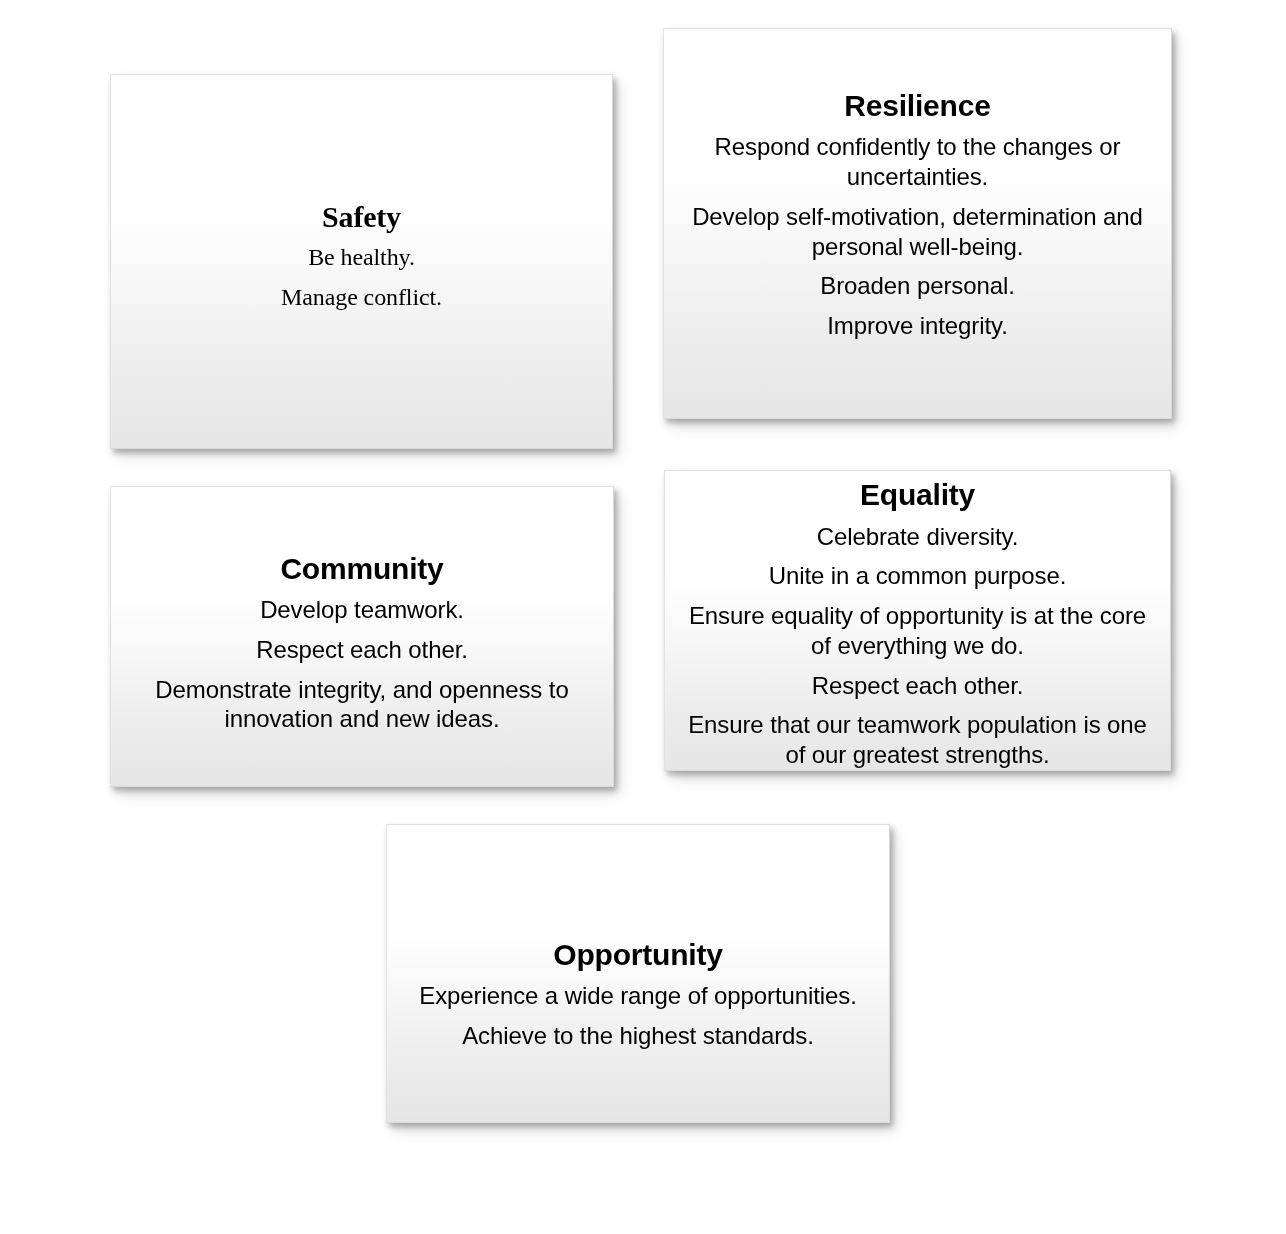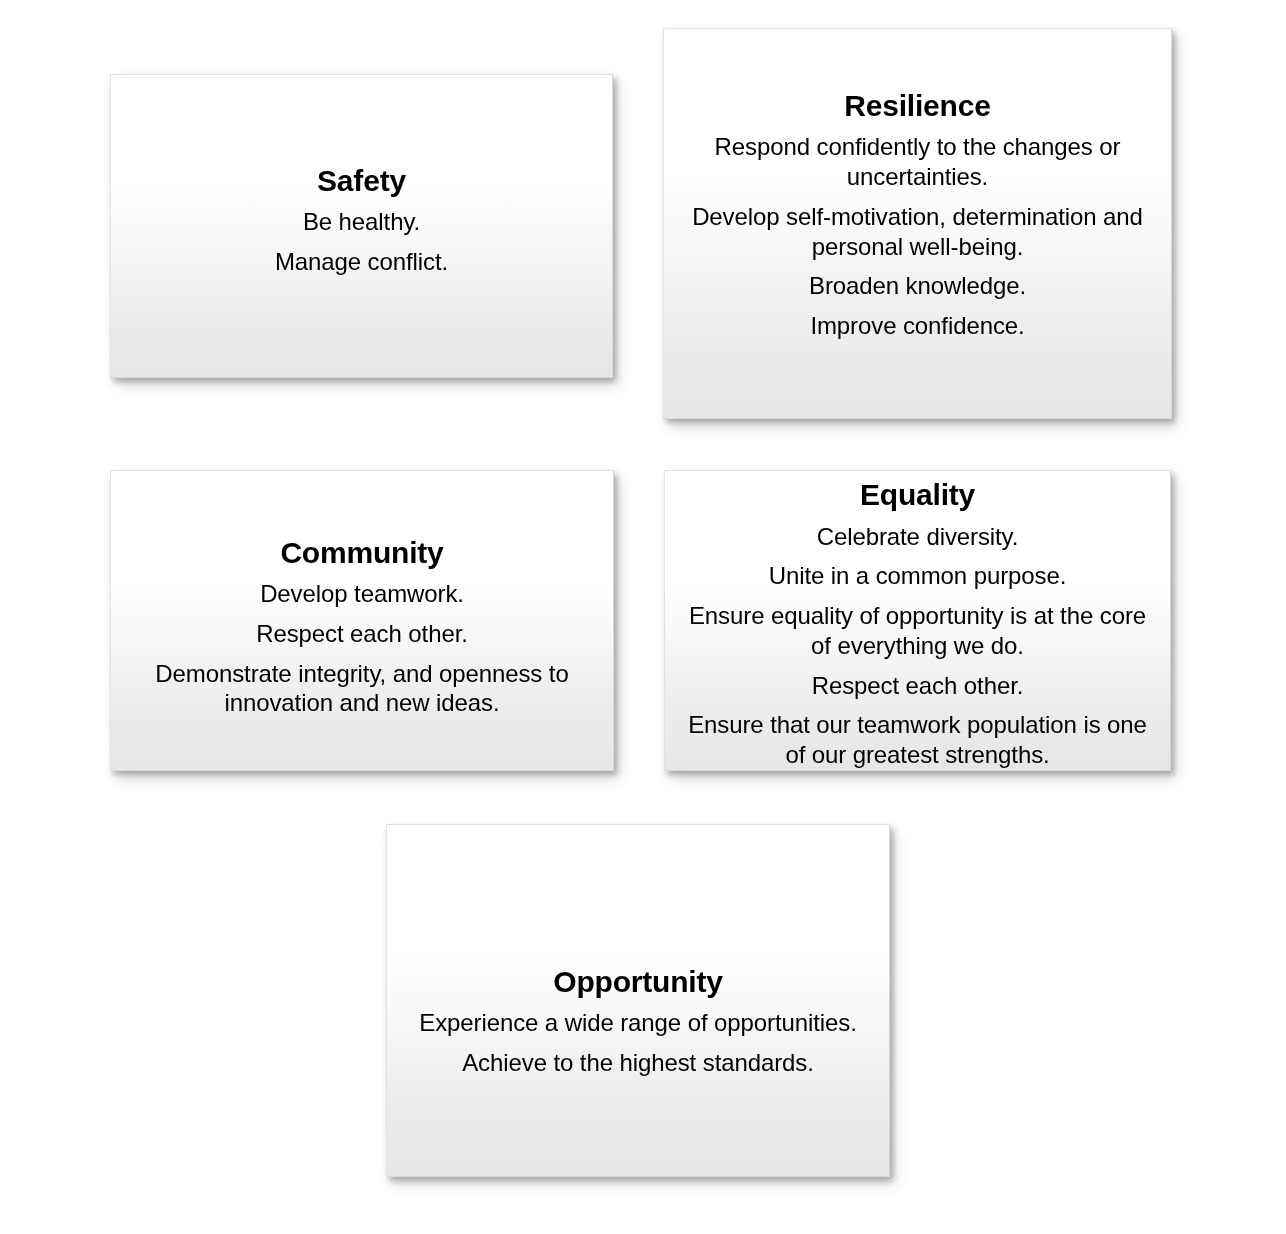--- a/index.html
+++ b/index.html
@@ -59,25 +59,25 @@
     font-size: 24px;
     font-weight: normal;
     line-height: 1.24;
     letter-spacing: -0.1px;
     margin: 0 0 10px 0;
     padding: 0 6px;
   }
   .card-line:last-child { margin-bottom: 0; }
 
   
-  #card-safety      { left: 110px; top: 74px;  width: 503px; height: 304px; }
+  #card-safety      { left: 110px; top: 74px;  width: 503px; height: 375px; font-family: Liberation Serif, serif; }
   #card-resilience  { left: 663px; top: 28px;  width: 509px; height: 391px; }
-  #card-community   { left: 110px; top: 470px; width: 504px; height: 301px; }
+  #card-community   { left: 110px; top: 486px; width: 504px; height: 301px; }
   #card-equality    { left: 664px; top: 470px; width: 507px; height: 301px; }
-  #card-opportunity { left: 386px; top: 824px; width: 504px; height: 353px; }
+  #card-opportunity { left: 386px; top: 824px; width: 504px; height: 299px; }
 
   
   #card-safety      .card-inner { transform: translateY(-6px); }
   #card-resilience  .card-inner { transform: translateY(-9px); }
   #card-community   .card-inner { transform: translateY(6px); }
   #card-equality    .card-inner { transform: translateY(-4px); margin-top: 14px; }
   #card-opportunity .card-inner { transform: translateY(20px); }
 </style>
 </head>
 <body>
@@ -90,22 +90,22 @@
       <p class="card-line">Be healthy.</p>
       <p class="card-line">Manage conflict.</p>
     </div>
   </div>
 
   <div class="value-card" id="card-resilience">
     <div class="card-inner">
       <div class="card-title">Resilience</div>
       <p class="card-line">Respond confidently to the changes or uncertainties.</p>
       <p class="card-line">Develop self-motivation, determination and personal well-being.</p>
-      <p class="card-line">Broaden knowledge.</p>
-      <p class="card-line">Improve confidence.</p>
+      <p class="card-line">Broaden personal.</p>
+      <p class="card-line">Improve integrity.</p>
     </div>
   </div>
 
   <div class="value-card" id="card-community">
     <div class="card-inner">
       <div class="card-title">Community</div>
       <p class="card-line">Develop teamwork.</p>
       <p class="card-line">Respect each other.</p>
       <p class="card-line">Demonstrate integrity, and openness to innovation and new ideas.</p>
     </div>

